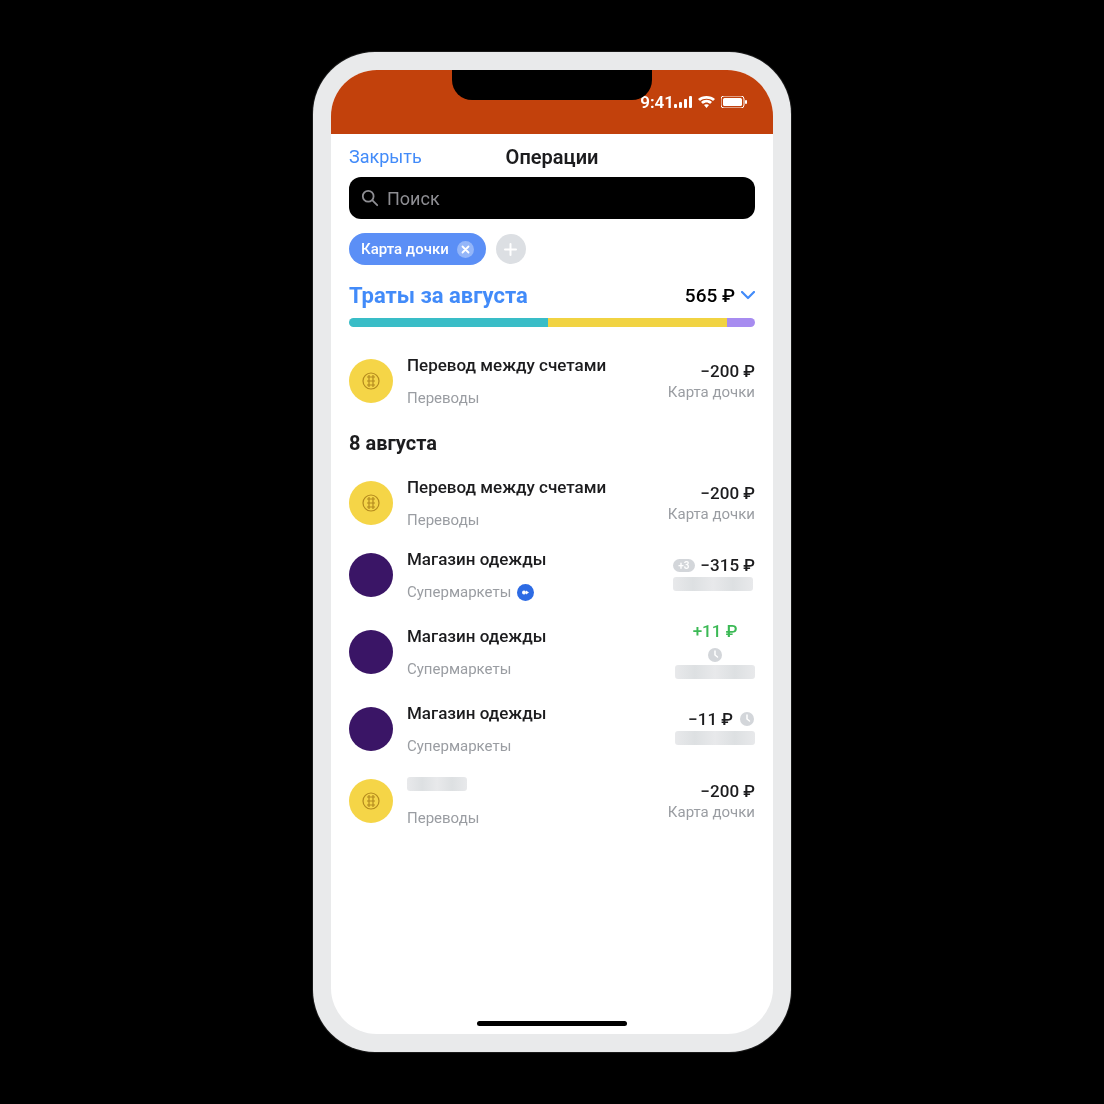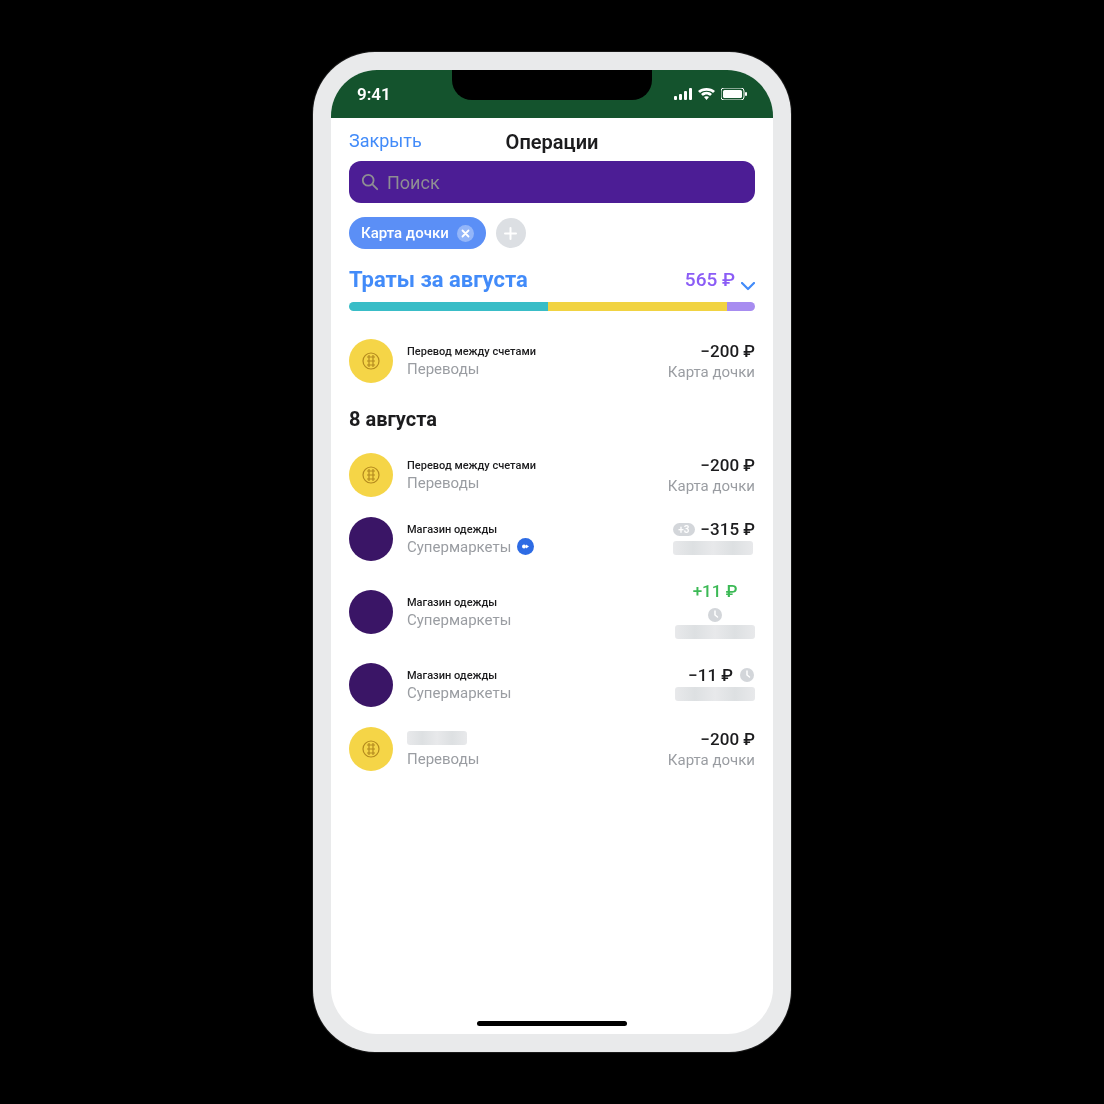--- a/index.html
+++ b/index.html
@@ -23,60 +23,61 @@
 }
 .phone-screen {
   width: 100%;
   height: 100%;
   background: #fff;
   border-radius: 46px;
   overflow: hidden;
   position: relative;
 }
 .notch-bar {
-  background: #14532d;
-  height: 48px;
-  display: flex;
-  align-items: center;
-  justify-content: space-between;
+  background: #c2410c;
+  height: 64px;
+  display: flex;
+  align-items: center;
+  justify-content: flex-end;
   padding: 0 26px;
   position: relative;
 }
 .notch {
   position: absolute;
   left: 50%;
   transform: translateX(-50%);
   width: 200px;
   height: 30px;
   background: #000;
   border-bottom-left-radius: 20px;
   border-bottom-right-radius: 20px;
   top: 0;
 }
 .status-time { color: #fff; font-weight: 600; font-size: 17px; }
 .status-icons { display: flex; gap: 6px; align-items: center; }
 .status-icons svg { fill: #fff; }
 
 .nav-bar {
   display: flex;
+  align-items: center;
   padding: 12px 18px 10px;
   position: relative;
 }
 .nav-close { color: #428bf9; font-size: 18px; font-weight: 400; }
 .nav-title {
   position: absolute;
   left: 50%;
   transform: translateX(-50%);
   font-weight: 600;
   font-size: 20px;
   color: #1c1c1e;
 }
 .search-wrap { padding: 0 18px 14px; }
 .search-field {
-  background: #4c1d95;
+  background: #000000;
   border-radius: 12px;
   height: 42px;
   display: flex;
   align-items: center;
   padding: 0 12px;
   gap: 8px;
 }
 .search-icon { width: 18px; height: 18px; color: #8e8e93; }
 .search-placeholder { color: #8e8e93; font-size: 18px; }
 
@@ -104,21 +105,21 @@
 }
 
 .summary-row {
   display: flex;
   justify-content: space-between;
   align-items: center;
   padding: 0 18px 10px;
 }
 .summary-left { font-size: 22px; font-weight: 700; }
 .summary-left span { color: #428bf9; font-weight: 700; }
-.summary-right { color: #8b5cf6; font-size: 19px; font-weight: 500; display: flex; align-items: flex-end; gap: 6px; }
+.summary-right { color: #000000; font-size: 19px; font-weight: 500; display: flex; align-items: center; gap: 6px; }
 
 .bar-wrap { padding: 0 18px 18px; }
 .bar { height: 9px; border-radius: 5px; display: flex; overflow: hidden; }
 .bar .seg1 { background: #39bdc7; }
 .bar .seg2 { background: #f1d342; }
 .bar .seg3 { background: #a78cf0; }
 
 .section-date {
   font-size: 20px;
   font-weight: 700;
@@ -134,22 +135,22 @@
 .tx-icon {
   width: 44px; height: 44px;
   border-radius: 50%;
   flex-shrink: 0;
   display: flex; align-items: center; justify-content: center;
 }
 .tx-icon.yellow { background: #f5d547; }
 .tx-icon.purple { background: #3a1566; }
 .tx-icon svg { width: 24px; height: 24px; }
 .tx-mid { flex: 1; min-width: 0; }
-.tx-title { font-size: 11px; font-weight: 500; color: #1c1c1e; }
-.tx-cat { font-size: 15px; color: #9a9da2; margin-top: 2px; display: flex; align-items: center; gap: 6px; }
+.tx-title { font-size: 17px; font-weight: 500; color: #1c1c1e; }
+.tx-cat { font-size: 15px; color: #9a9da2; margin-top: 14px; display: flex; align-items: center; gap: 6px; }
 .tx-right { text-align: left; }
 .tx-amount { font-size: 17px; font-weight: 500; color: #1c1c1e; display:flex; align-items:center; justify-content:flex-end; gap:6px;}
 .tx-amount.green { color: #3bb955; flex-direction: column; }
 .tx-sub { font-size: 15px; color: #9a9da2; margin-top: 2px; }
 .blur-bar {
   display: inline-block;
   width: 80px; height: 14px;
   background: linear-gradient(90deg,#e8e9eb,#dde0e2,#e8e9eb,#dde0e2,#e8e9eb);
   border-radius: 3px;
 }

